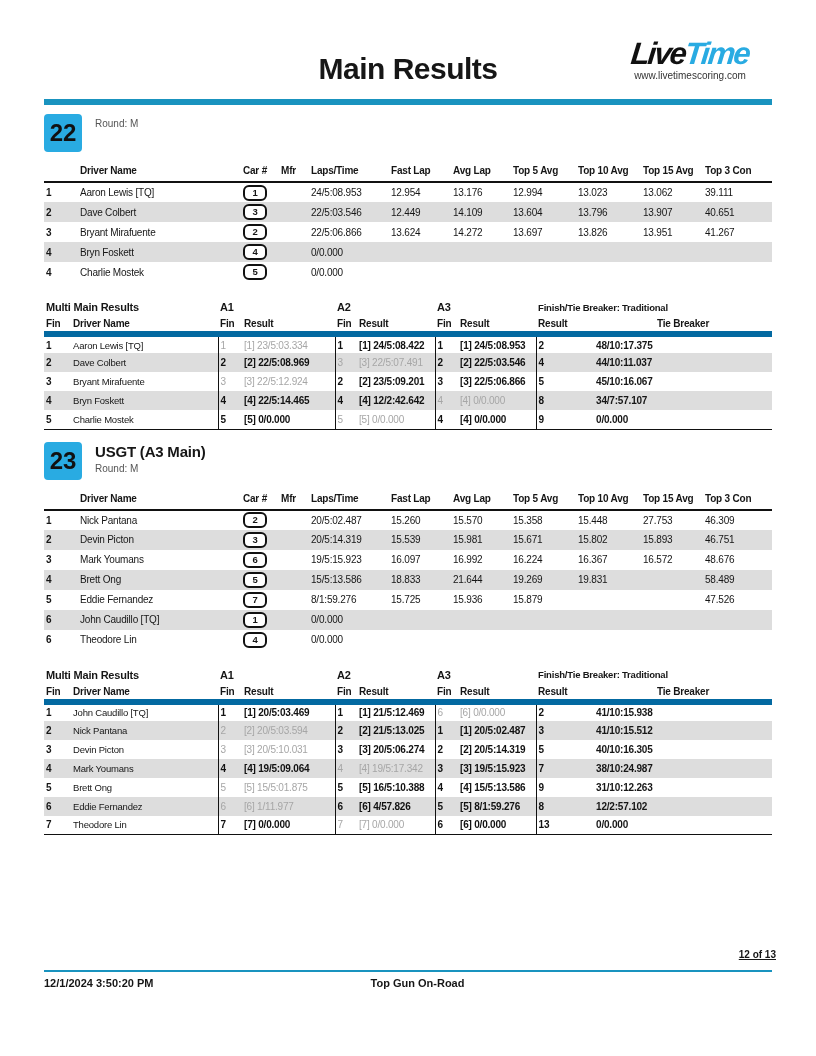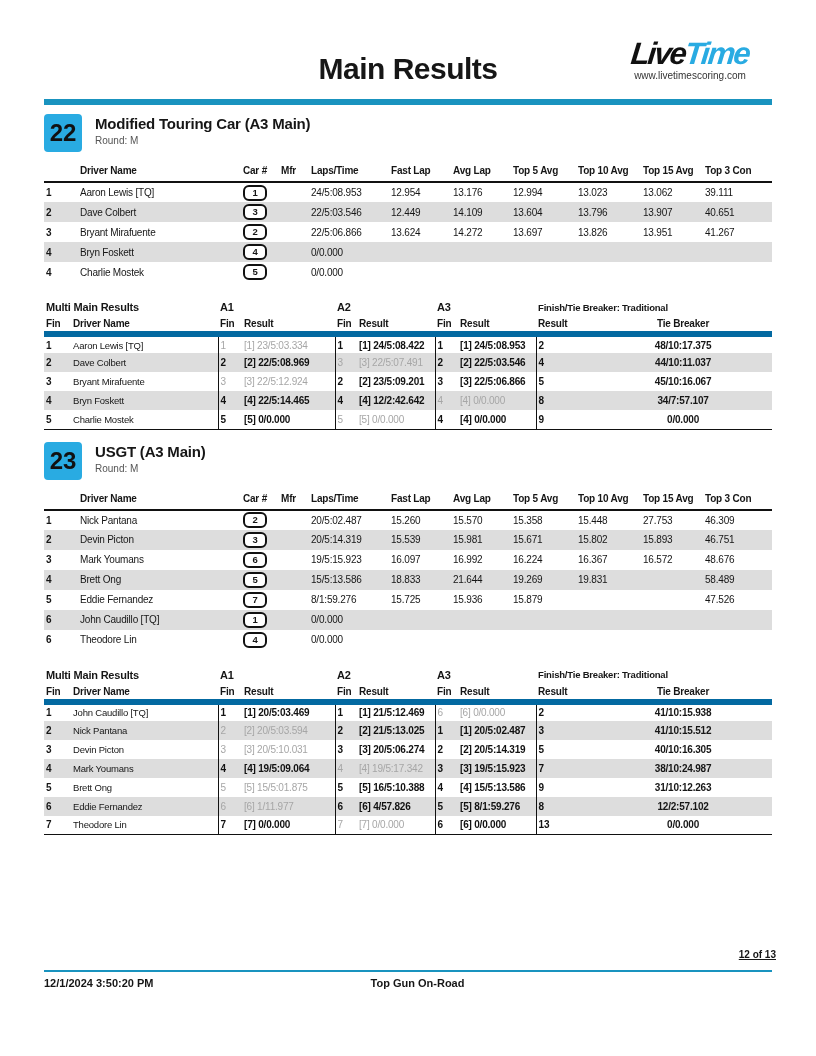--- a/index.html
+++ b/index.html
@@ -60,21 +60,21 @@
 
   .multi-table tr.groups th { height:18px; font-size:11px; font-weight:bold; }
   .multi-table tr.groups th.ftb { font-size:9.5px; }
   .multi-table tr.subhead th { height:18px; font-weight:bold; border-bottom:6px solid #0369a1; }
   .multi-table td { height:19px; }
   .multi-table tbody tr:last-child td { border-bottom:1px solid #111; }
   .vline { border-left:1px solid #111; }
   .driver-sm { font-size:9.5px; }
   .counted { font-weight:bold; color:#111; }
   .muted { color:var(--muted-text,#A6A6A6); font-weight:normal; }
-  .tie-cell { text-align:center; font-weight:bold; }
+  .tie-cell { text-align:left; font-weight:bold; }
   .tie-head { text-align:center; }
 
   
   .footer-rule { position:absolute; top:970px; left:44px; width:728px; height:2px; background:var(--rule,#1993BF); }
   .footer-left { position:absolute; top:977px; left:44px; font-size:11px; font-weight:bold; }
   .footer-center { position:absolute; top:977px; left:0; right:0; text-align:center; }
   .footer-event { font-size:11px; font-weight:bold;padding-left:19px; }
   .footer-dates { font-size:8.5px; font-weight:bold; margin-top:3px; }
   .footer-right { position:absolute; top:949px; right:40px; font-size:10px; font-weight:bold;text-decoration:underline; }
 </style>
@@ -91,21 +91,20 @@
   </div>
 
   <div class="header-rule"></div>
 
   <div class="content">
 
     <section>
       <div class="section-heading">
         <div class="badge">22</div>
         <div class="heading-text">
-          <div class="class-name">Modified Touring Car (A3 Main)</div>
           <div class="round">Round: M</div>
         </div>
       </div>
 
       <table class="results-table">
         <colgroup>
           <col style="width:34px">
             <col style="width:153px">
             <col style="width:48px">
             <col style="width:30px">

